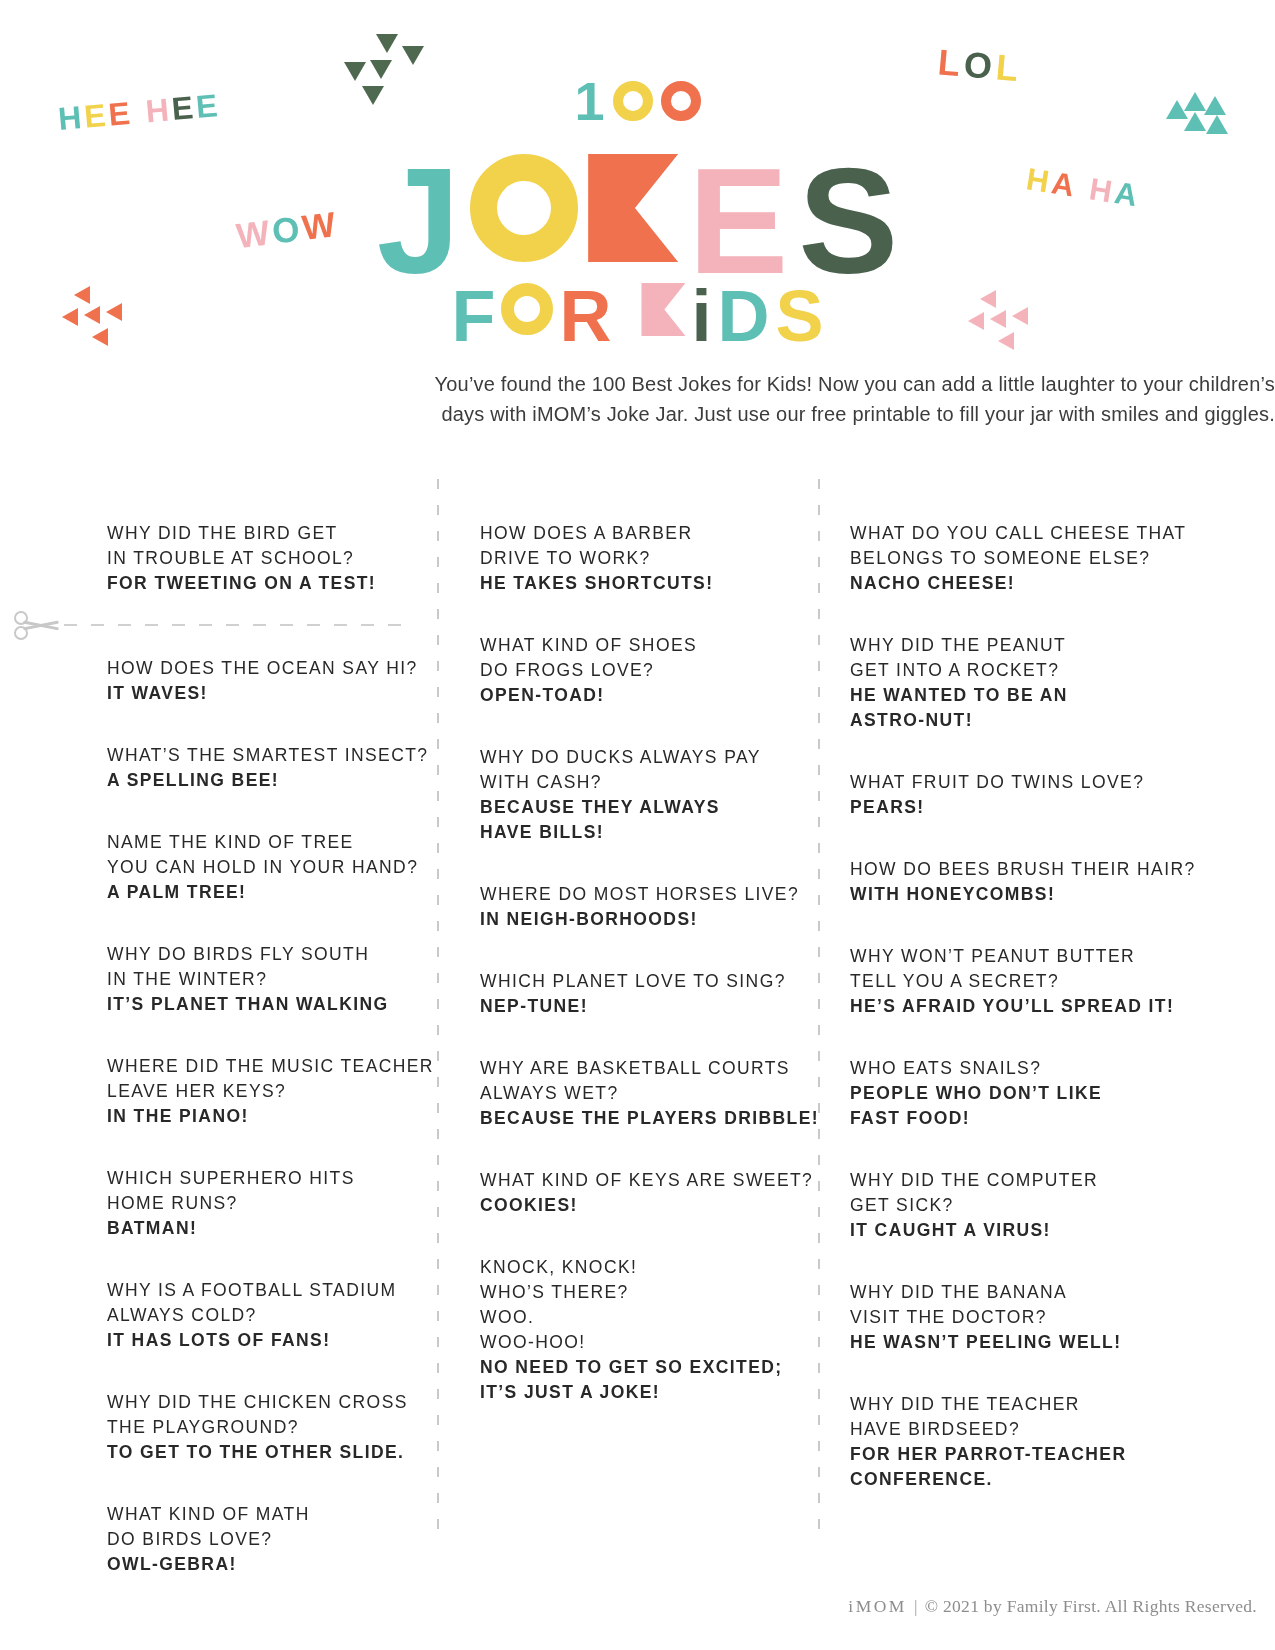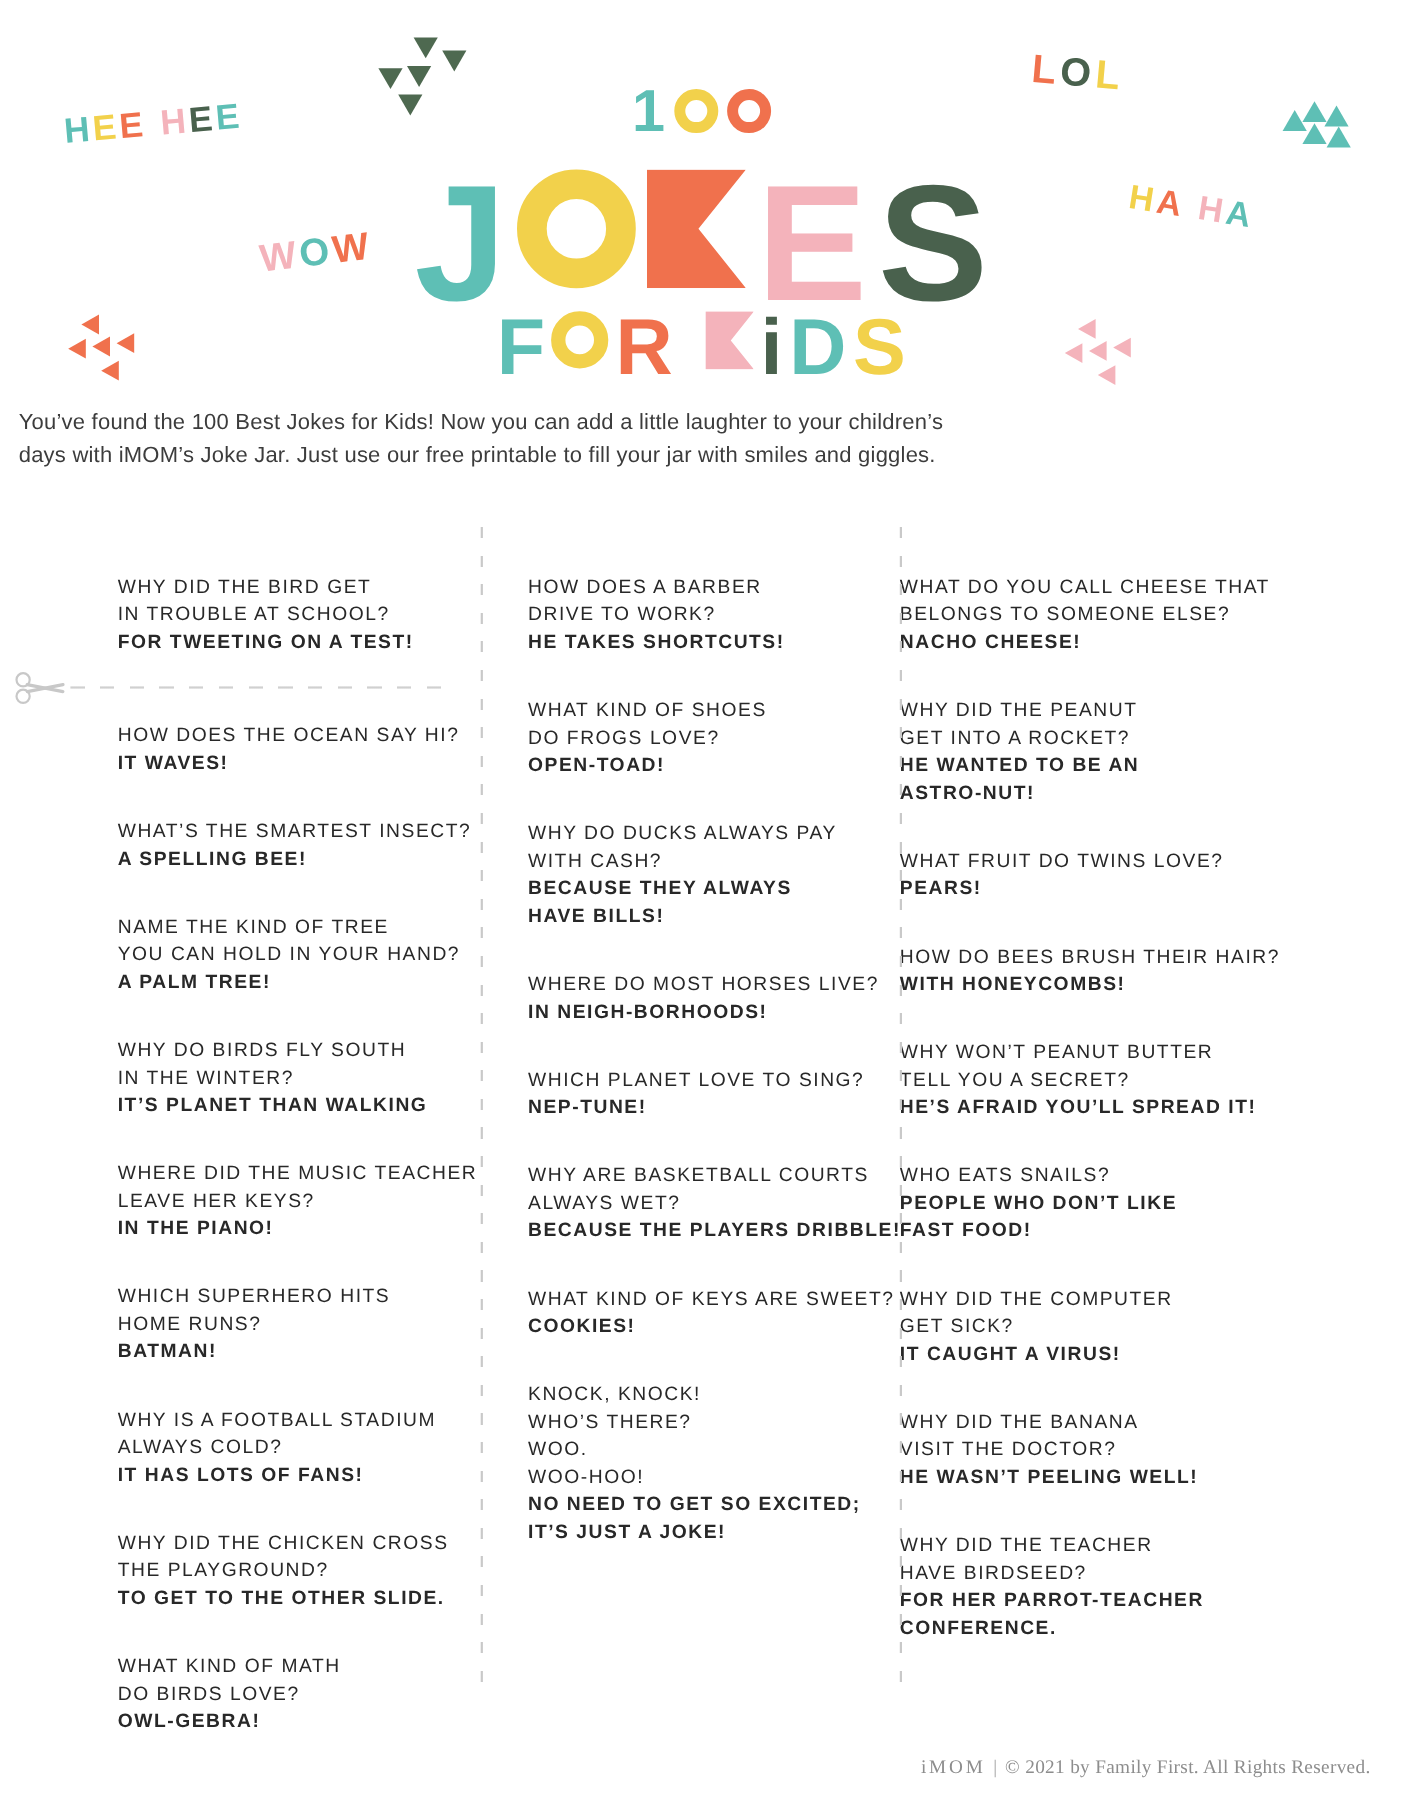--- a/index.html
+++ b/index.html
@@ -45,29 +45,29 @@
   .tfk{position:absolute;top:280px;left:0;right:0;display:flex;justify-content:center;align-items:flex-start;gap:6px;}
   .tfk .L{font-size:72px;font-weight:700;line-height:1;}
   .ring-o2{width:52px;height:52px;border:13px solid #f2d14b;margin-top:3px;}
   .flag-k2{width:44px;height:53px;background:#f4b3bb;margin-top:3px;
            clip-path:polygon(0 0,100% 0,52% 50%,100% 100%,0 100%);}
   .wsp{width:18px;}
 
   header{position:relative;height:355px;}
 
   
-  .intro{margin:14px 0 0 0;text-align:left;font-size:20px;line-height:30px;color:#3c3c3c;
-         letter-spacing:0.2px;white-space:pre-line;padding-left:17px;}
+  .intro{margin:14px 0 0 0;text-align:right;font-size:20px;line-height:30px;color:#3c3c3c;
+         letter-spacing:0.2px;white-space:pre-line;}
 
   
   .columns{position:relative;display:flex;padding-left:107px;margin-top:92px;align-items:flex-start;}
   .col{display:block;}
   .col1{width:335px;}
   .col2{width:338px;margin-left:38px;}
-  .col3{width:340px;}
+  .col3{width:340px;margin-left:32px;}
   .joke{margin-bottom:37px;}
   .q,.a{font-size:17.5px;line-height:25px;letter-spacing:1.4px;color:#282828;white-space:pre;}
   .q{font-weight:400;}
   .a{font-weight:700;}
   .mb0{margin-bottom:0;}
 
   .vdash{position:absolute;top:-42px;width:2px;height:1062px;
          background:repeating-linear-gradient(180deg,#c9c9c9 0 10px,transparent 10px 26px);}
   .vd1{left:437px;} .vd2{left:818px;}
 
@@ -76,21 +76,21 @@
   .scissors{position:relative;width:46px;height:30px;flex:0 0 auto;margin-right:4px;}
   .scissors i{position:absolute;display:block;}
   .sc-blade{width:36px;height:2.5px;background:#c8c8c8;left:9px;top:14px;border-radius:2px;}
   .sc-b1{transform:rotate(11deg);}
   .sc-b2{transform:rotate(-11deg);}
   .sc-h{width:10px;height:10px;border:2.5px solid #c8c8c8;border-radius:50%;left:0;}
   .sc-h1{top:1px;} .sc-h2{top:16px;}
   .dashline{flex:1;height:2px;background:repeating-linear-gradient(90deg,#d0d0d0 0 13px,transparent 13px 27px);}
 
   
-  .footer{position:absolute;top:1596px;right:29px;font-family:"Liberation Serif", serif;
+  .footer{position:absolute;top:1596px;right:18px;font-family:"Liberation Serif", serif;
           font-size:17.5px;color:#8d8d8d;letter-spacing:0.3px;}
   .footer .brand{letter-spacing:2.5px;}
   .footer .sep{margin:0 7px;color:#a5a5a5;}
 </style>
 </head>
 <body>
 
 <div class="page">
 
   <header>

